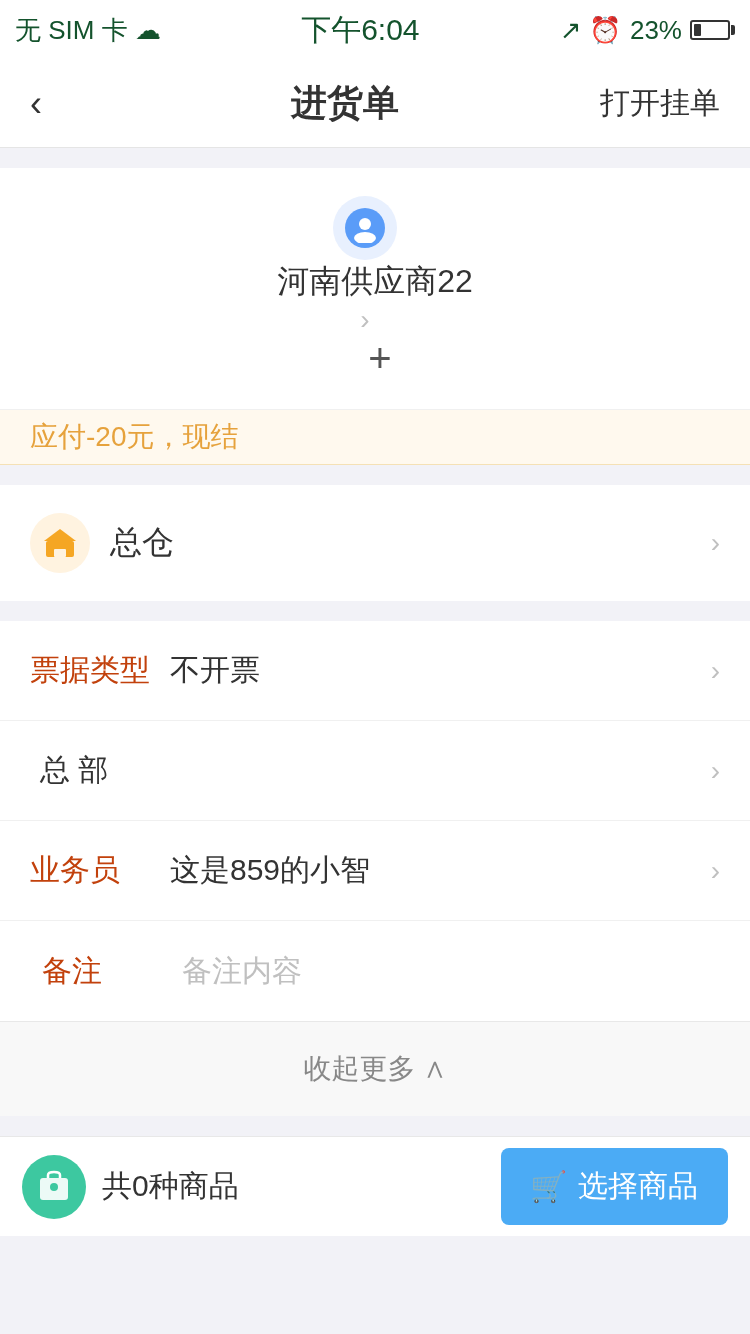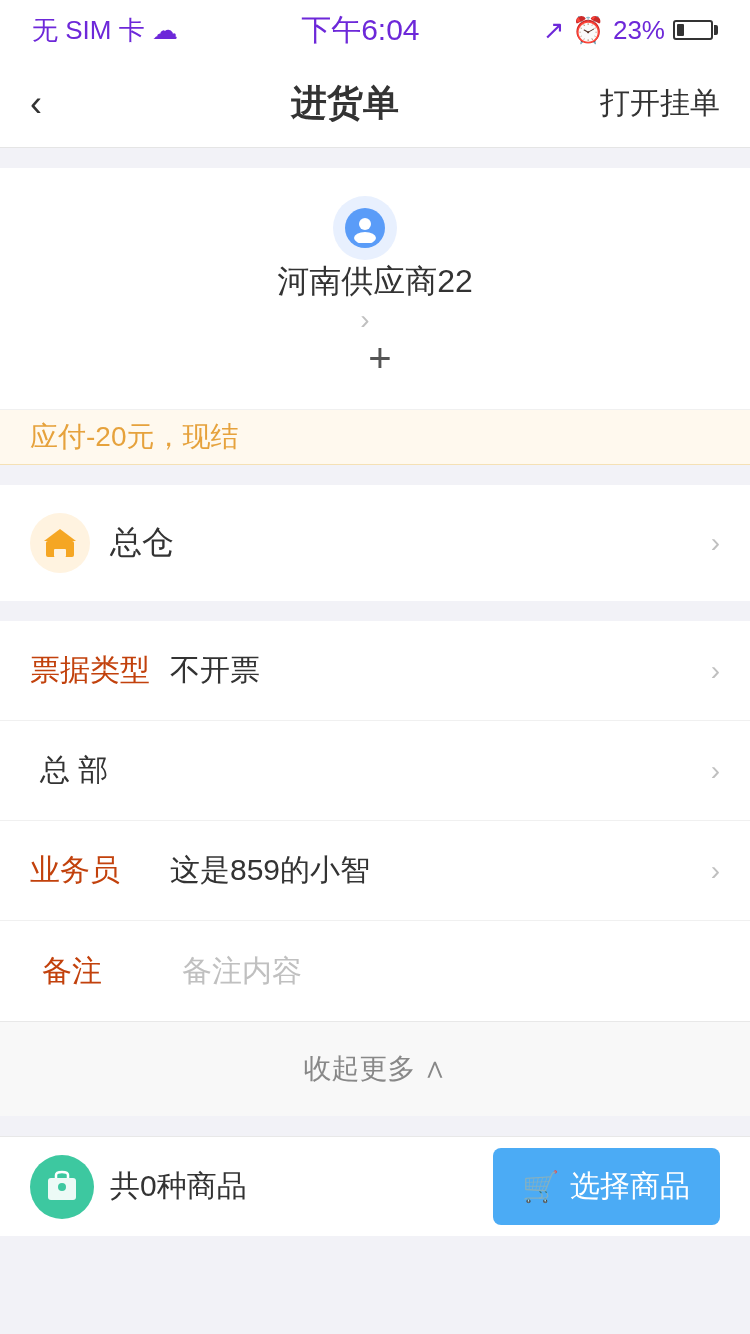--- a/index.html
+++ b/index.html
@@ -14,23 +14,23 @@
     }
 
     
     .status-bar {
       width: 750px;
       height: 60px;
       background: #fff;
       display: flex;
       align-items: center;
       justify-content: space-between;
-      padding: 0 32px;
+      padding: 0 15px;
       font-size: 26px;
-      color: #6d28d9;
+      color: #14532d;
     }
     .status-left { display: flex; align-items: center; gap: 8px; }
     .status-center { font-size: 30px; font-weight: 500; }
     .status-right { display: flex; align-items: center; gap: 8px; font-size: 26px; }
 
     
     .nav-bar {
       width: 750px;
       height: 88px;
       background: #fff;
@@ -196,21 +196,21 @@
       cursor: pointer;
     }
 
     
     .bottom-bar {
       background: #fff;
       width: 750px;
       height: 100px;
       display: flex;
       align-items: center;
-      padding: 0 30px;
+      padding: 0 22px;
       border-top: 1px solid #e8e8e8;
       margin-top: 0;
     }
     .product-icon-wrap {
       width: 64px;
       height: 64px;
       border-radius: 50%;
       background: #3dc8a0;
       display: flex;
       align-items: center;

